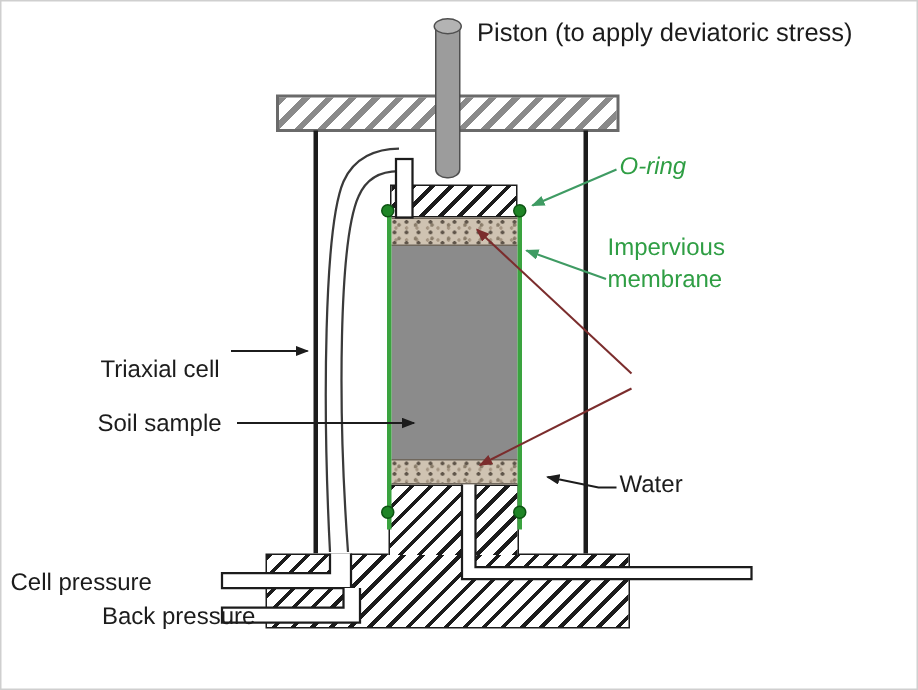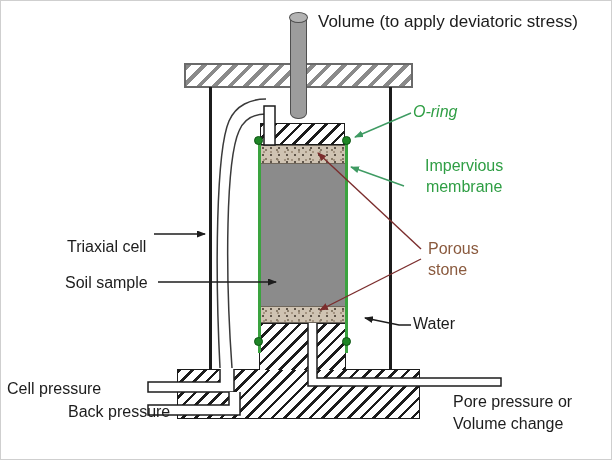--- a/index.html
+++ b/index.html
@@ -76,21 +76,21 @@
   .head-black { fill: var(--line-black,#1c1c1c); }
   .head-green { fill: var(--arrow-green,#3f9b63); }
   .head-red   { fill: var(--pointer-dark-red,#7b2d2d); }
 
   
   .label { position:absolute; font-size:16px; color:#1c1c1c; white-space:nowrap; line-height:21px; }
   .label-green { color: var(--label-green,#2f9e44); }
   .label-brown { color: var(--label-brown,#8a5a3e); }
   .piston-label { left:317px; top:10px; font-size:17px; }
   .oring-label  { left:412px; top:100px;font-style:italic; }
-  .membrane-label { left:424px; top:154px;text-align:center; }
+  .membrane-label { left:404px; top:154px; }
   .porous-label   { left:427px; top:237px; }
   .water-label    { left:412px; top:312px; }
   .triaxial-label { left:66px;  top:224px;margin-top:11px; }
   .soil-label     { left:64px;  top:271px;text-align:center; }
   .cellp-label    { left:6px;   top:377px; }
   .backp-label    { left:27px;  top:400px;margin-left:40px; }
   .pore-label     { left:452px; top:390px; line-height:22px; }
   .pedestal-label { left:272px; top:429px; }
 </style>
 </head>
@@ -144,42 +144,34 @@
     <path class="arrow-black" marker-end="url(#mb)" d="M157,281 L275,281"></path>
     <path class="arrow-black" marker-end="url(#mb)" d="M410,324 L398,324 L364,317"></path>
 
     <path class="arrow-green" marker-end="url(#mg)" d="M410,112 L354,136"></path>
     <path class="arrow-green" marker-end="url(#mg)" d="M403,185 L350,166"></path>
 
     <path class="line-red" marker-end="url(#mr)" d="M420,248 L317,152"></path>
     <path class="line-red" marker-end="url(#mr)" d="M420,258 L319,309"></path>
   </svg>
 
-  <div class="label piston-label">Volume (to apply deviatoric stress)</div>
+  <div class="label piston-label">Piston (to apply deviatoric stress)</div>
 
   <div class="label label-green oring-label">O-ring</div>
 
   <div class="label label-green membrane-label">
     <span style="display:block">Impervious</span>
     <span style="display:block">membrane</span>
   </div>
 
-  <div class="label label-brown porous-label">
-    <span style="display:block">Porous</span>
-    <span style="display:block">stone</span>
-  </div>
 
   <div class="label water-label">Water</div>
 
   <div class="label triaxial-label">Triaxial cell</div>
 
   <div class="label soil-label">Soil sample</div>
 
   <div class="label cellp-label">Cell pressure</div>
 
   <div class="label backp-label">Back pressure</div>
 
-  <div class="label pore-label">
-    <span style="display:block">Pore pressure or</span>
-    <span style="display:block">Volume change</span>
-  </div>
 
 </div>
 
 </body></html>

